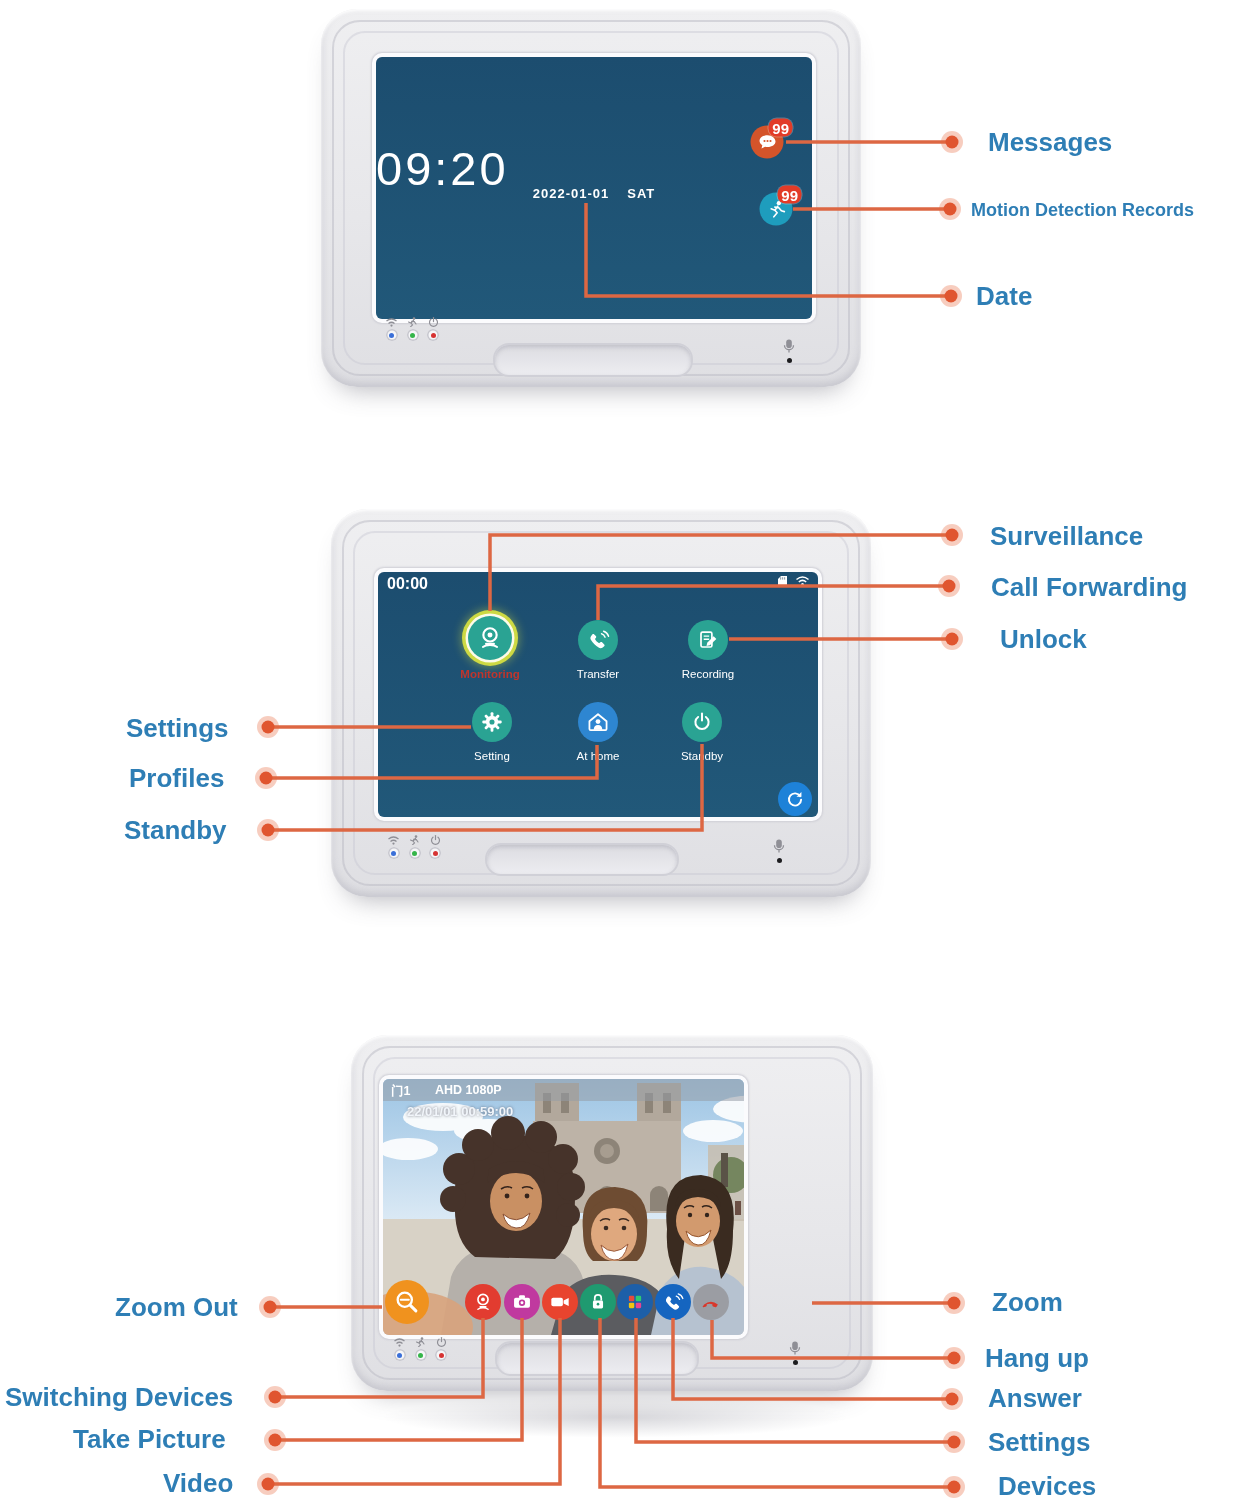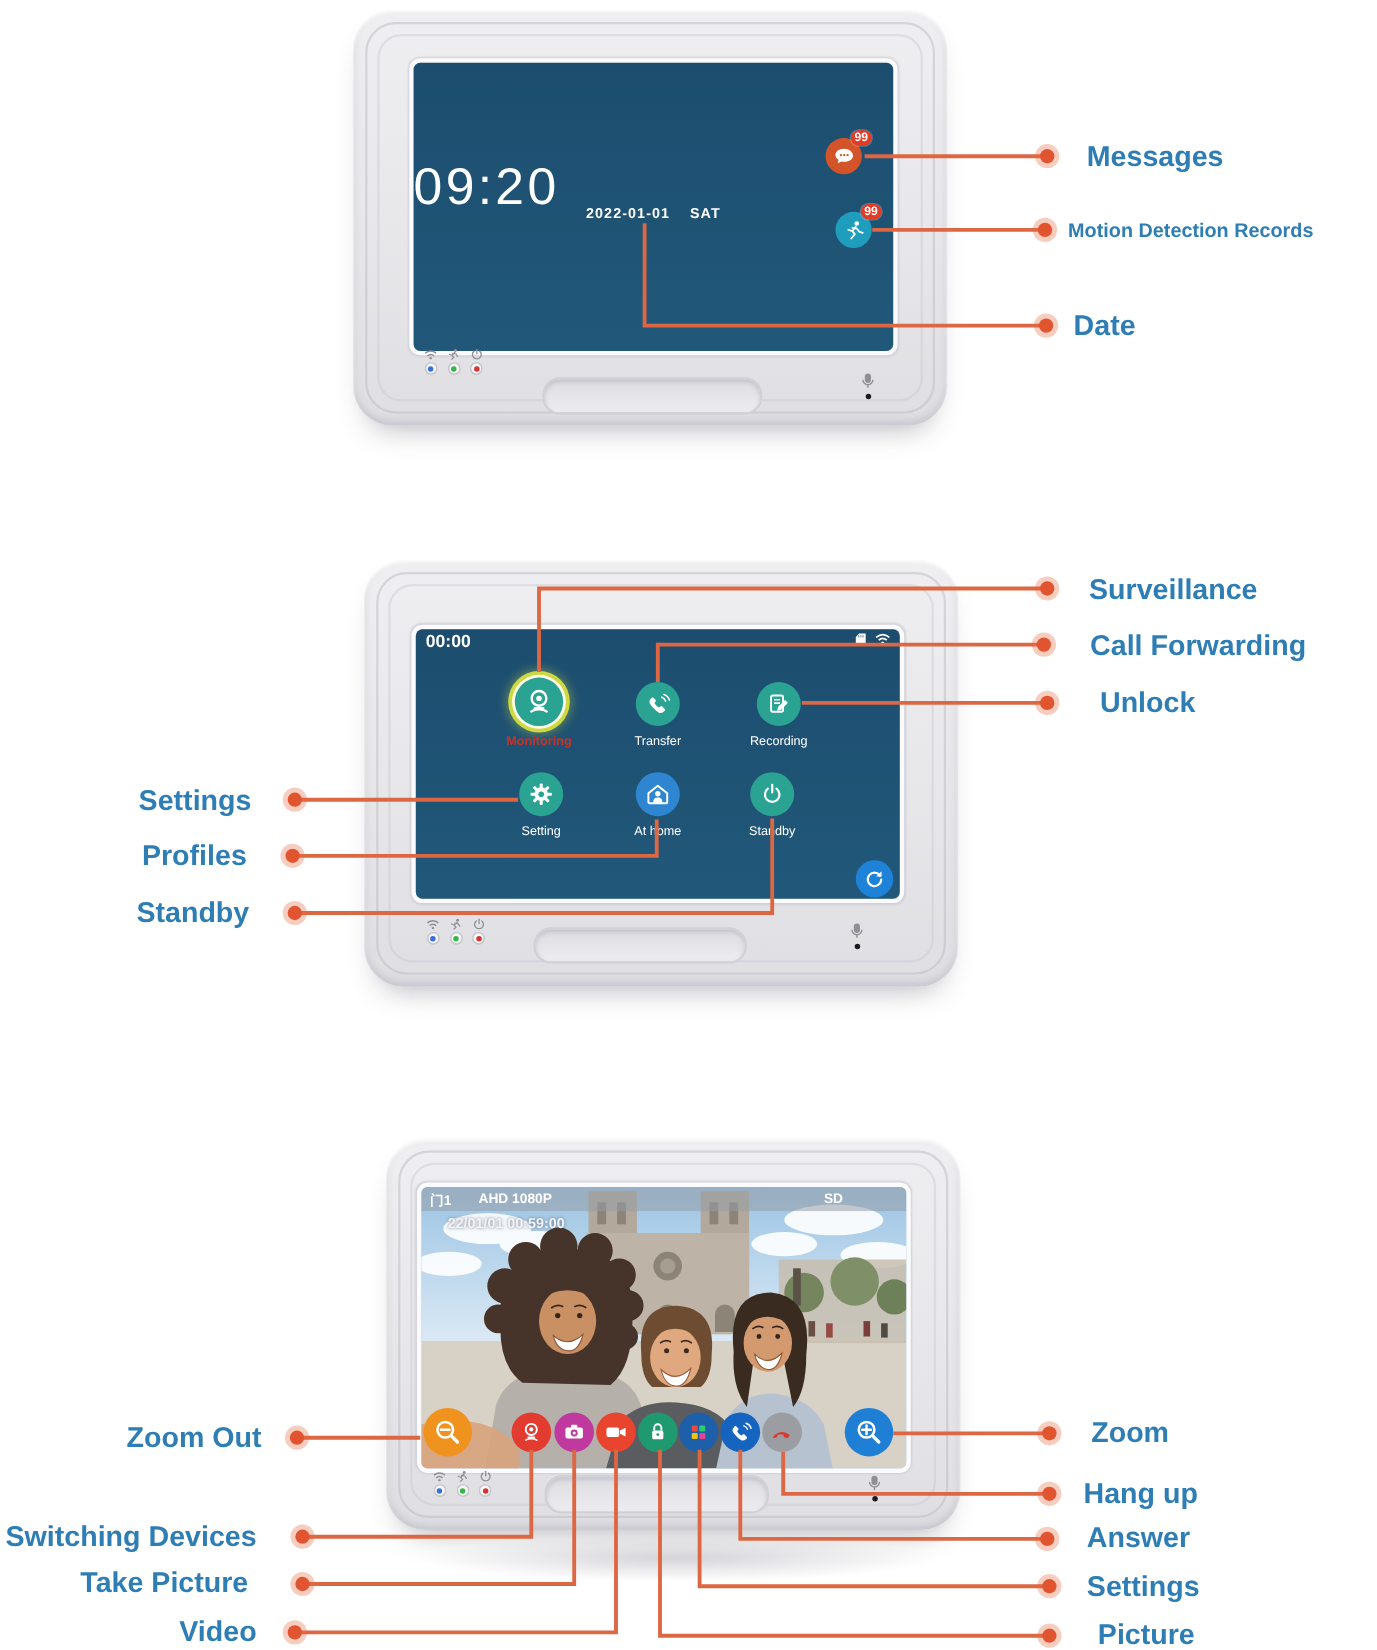--- a/index.html
+++ b/index.html
@@ -37,21 +37,21 @@
   .mic-hole{width:5px;height:5px;background:#1c1c1f;border-radius:50%;}
 
   
   .time-text{position:absolute;top:84px;left:0;width:100%;color:#fff;
              font-size:47px;letter-spacing:3px;}
   .date-row{position:absolute;top:129px;left:0;width:100%;display:flex;justify-content:center;gap:18px;
             color:#fff;font-size:13px;font-weight:700;letter-spacing:1px;}
 
   .round-icon{position:absolute;border-radius:50%;display:flex;align-items:center;justify-content:center;
               transform:translate(-50%,-50%);}
-  .badge{position:absolute;top:-7px;right:-9px;background:#e23b27;color:#fff;font-size:11px;font-weight:700;
+  .badge{position:absolute;top:-7px;right:-9px;background:#e23b27;color:#fff;font-size:15px;font-weight:700;
          border-radius:8px;padding:1.5px 3.5px;line-height:1;box-shadow:0 0 0 1px rgba(255,255,255,.25);text-align:center;}
 
   
   .statusbar{position:absolute;top:0;left:0;right:0;height:20px;color:#fff;font-size:16px;font-weight:700;}
   .status-time{position:absolute;left:9px;top:3px;}
   .status-icons{position:absolute;right:8px;top:3px;display:flex;gap:6px;align-items:center;}
   .app{position:absolute;transform:translate(-50%,-50%);}
   .app-circle{border-radius:50%;display:flex;align-items:center;justify-content:center;}
   .app-label{position:absolute;top:48px;left:50%;width:140px;margin-left:-70px;text-align:center;
              color:#fff;font-size:11.5px;}
@@ -281,21 +281,21 @@
           <path d="M1.5 6.2a4.5 4.5 0 0 0 9 0M6 11v2.5" stroke="#8f8f96" stroke-width="1.3" fill="none"></path>
         </svg>
       <span class="mic-hole"></span>
     </div>
   </div>
 
   <div class="device" style="left:351px;top:1035px;width:522px;height:356px;">
     <div class="groove g1"></div>
     <div class="groove g2"></div>
 
-    <div class="screen" style="left:32px;top:44px;width:441px;height:256px;background:#bcd3e6;">
+    <div class="screen" style="left:32px;top:44px;width:361px;height:256px;background:#bcd3e6;">
 
       <svg width="441" height="256" viewBox="0 0 441 256" style="position:absolute;left:0;top:0;">
         <defs>
           <linearGradient id="sky" x1="0" y1="0" x2="0" y2="1">
             <stop offset="0" stop-color="#9cc4e4"></stop>
               <stop offset="1" stop-color="#e3eef7"></stop>
           </linearGradient>
         </defs>
         <rect x="0" y="0" width="441" height="160" fill="url(#sky)"></rect>
         <rect x="0" y="140" width="441" height="116" fill="#d8d2c6"></rect>
@@ -598,15 +598,15 @@
   <div class="callout-label" style="left:124px;top:830px;">Standby</div>
 
   <div class="callout-label" style="left:115px;top:1307px;">Zoom Out</div>
   <div class="callout-label" style="left:5px;top:1397px;">Switching Devices</div>
   <div class="callout-label" style="left:73px;top:1439px;">Take Picture</div>
   <div class="callout-label" style="left:163px;top:1483px;">Video</div>
   <div class="callout-label" style="left:992px;top:1302px;">Zoom</div>
   <div class="callout-label" style="left:985px;top:1358px;">Hang up</div>
   <div class="callout-label" style="left:988px;top:1398px;">Answer</div>
   <div class="callout-label" style="left:988px;top:1442px;">Settings</div>
-  <div class="callout-label" style="left:998px;top:1486px;">Picture</div>
+  <div class="callout-label" style="left:998px;top:1486px;">Devices</div>
 
 </div>
 
 </body></html>

